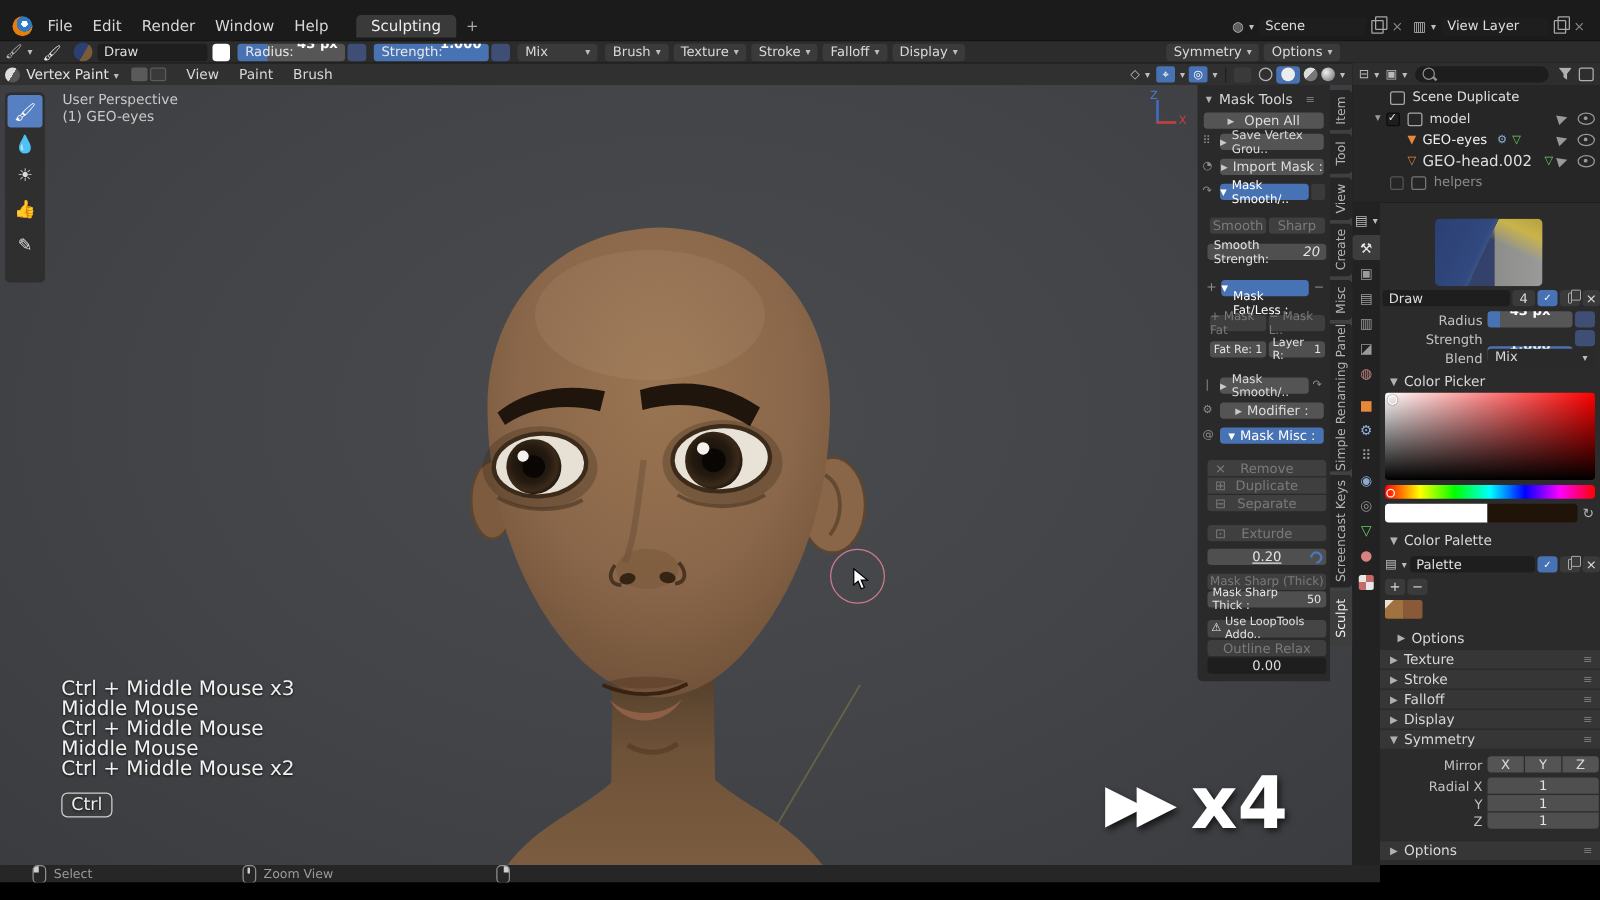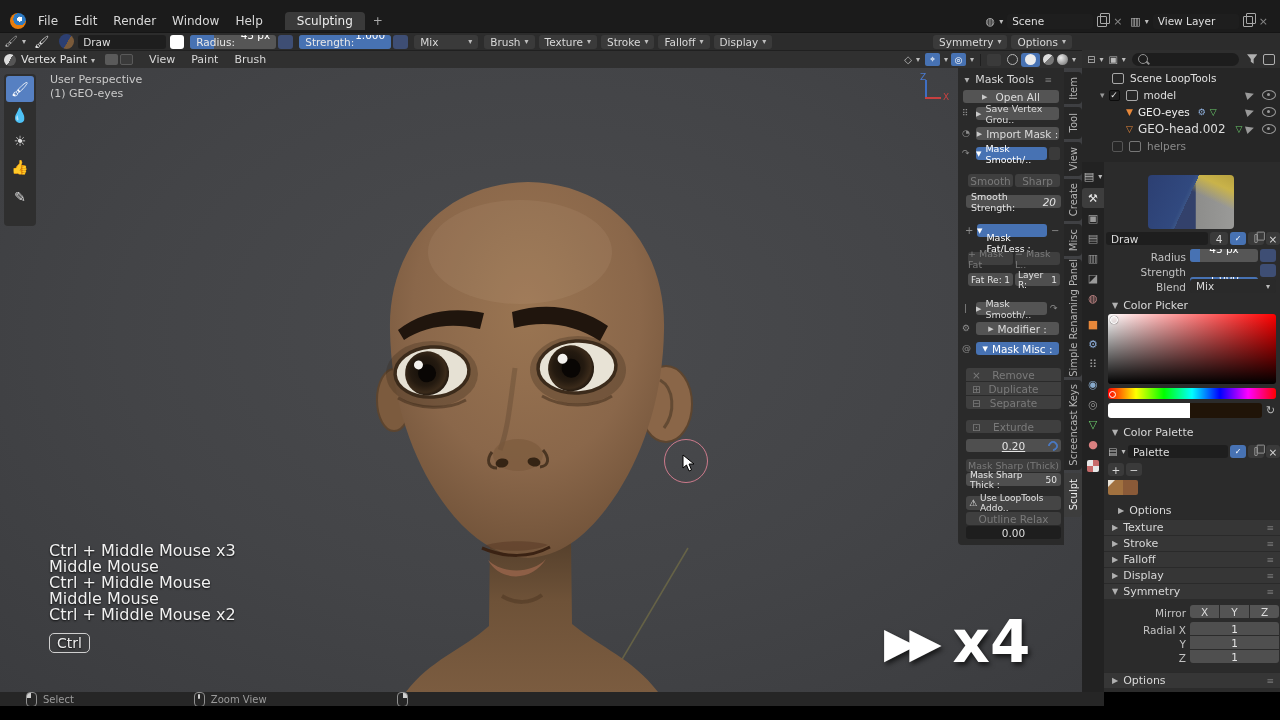--- a/index.html
+++ b/index.html
@@ -21,21 +21,21 @@
   .tbtn{width:28px;height:26px;border-radius:3px;display:flex;align-items:center;justify-content:center;font-size:14px;color:#ddd;}
   
   .btn{background:#545454;border-radius:3px;color:#dcdcdc;font-size:10.5px;display:flex;align-items:center;justify-content:center;height:13px;box-sizing:border-box;}
   .btn.blue{background:#4772b3;color:#fff;}
   .btn.dis{background:#3f3f3f;color:#7a7a7a;}
   .field{background:#4f4f4f;border-radius:3px;color:#e4e4e4;font-size:10.5px;display:flex;align-items:center;height:13px;padding:0 5px;box-sizing:border-box;}
   .darkfield{background:#1e1e1e;border-radius:3px;color:#dedede;font-size:10.5px;display:flex;align-items:center;height:13px;padding:0 5px;box-sizing:border-box;}
   .slider{position:relative;background:#565656;border-radius:3px;overflow:hidden;height:13px;box-sizing:border-box;}
   .slider .fill{position:absolute;left:0;top:0;bottom:0;background:#4772b3;}
   .slider .lab{position:absolute;left:6px;top:0;bottom:0;display:flex;align-items:center;color:#e8e8e8;font-size:10.5px;}
-  .slider .val{position:absolute;right:6px;top:0;bottom:17px;display:flex;align-items:center;color:#fff;font-size:10.5px;}
+  .slider .val{position:absolute;right:6px;top:0;bottom:17px;display:flex;align-items:center;color:#fff;font-size:10.5px;font-weight:bold;}
   .dd{background:#3a3a3a;border-radius:3px;color:#d9d9d9;font-size:10.5px;display:flex;align-items:center;height:14px;padding:0 6px;box-sizing:border-box;}
   .caret::after{content:"▾";font-size:8px;color:#bdbdbd;margin-left:4px;}
   .ic{display:inline-flex;align-items:center;justify-content:center;}
   
   .npanel{left:958px;top:68px;width:106px;height:477px;background:rgba(41,41,41,0.97);border-radius:0 0 0 4px;}
   .gut{position:absolute;left:-14px;color:#8d8d8d;font-size:9px;top:1px;}
   
   .vtabwrap{background:#262626;border-radius:0 4px 4px 0;display:flex;align-items:center;justify-content:center;}
   .vtab{writing-mode:vertical-rl;transform:rotate(180deg);font-size:10px;color:#b5b5b5;white-space:nowrap;}
   .vtabwrap.active{background:#3d3d3d;}
@@ -333,21 +333,21 @@
       <span class="flex" style="margin-left:6px;width:100px;height:13px;background:#1d1d1d;border-radius:7px;padding:0 6px;">
         <span class="mag"></span>
       </span>
       <svg style="margin-left:8px;" width="11" height="10" viewBox="0 0 11 10">
           <path d="M0 0 H11 L7 5 V10 L4 8 V5 Z" fill="#b0b0b0"></path>
         </svg>
       <span style="margin-left:6px;width:10px;height:9px;border:1.5px solid #b0b0b0;border-radius:2px;display:inline-block;"></span>
     </div>
     <div class="a flex" style="left:30px;top:21px;height:14px;">
       <span style="width:10px;height:9px;border:1.5px solid #a8a8a8;border-radius:2px;display:inline-block;margin-right:6px;"></span>
-      <span style="font-size:10.5px;color:#e0e0e0;">Scene LoopTools</span>
+      <span style="font-size:10.5px;color:#e0e0e0;">Scene Duplicate</span>
     </div>
     <div class="a flex" style="left:18px;top:38px;height:14px;width:176px;">
       <span style="color:#999;font-size:9px;margin-right:4px;">▾</span>
       <span class="chk">
           <span>✓</span>
         </span>
       <span style="width:10px;height:9px;border:1.5px solid #a8a8a8;border-radius:2px;display:inline-block;margin:0 6px;"></span>
       <span style="font-size:10.5px;color:#dedede;">model</span>
       <span class="flagic" style="margin-left:auto;"></span>
       <span class="eyeic" style="margin-left:8px;"></span>

